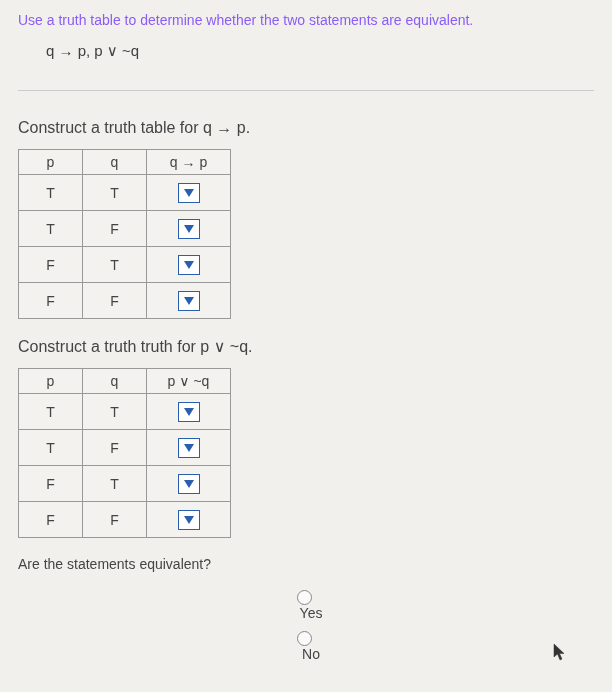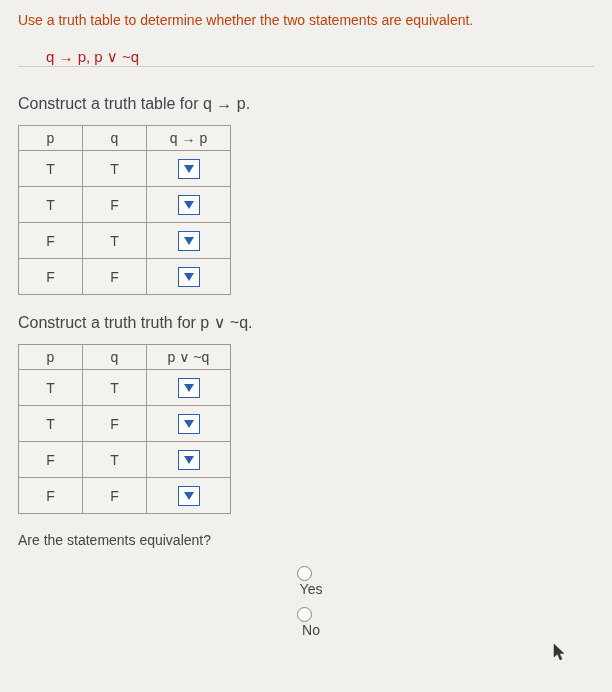--- a/index.html
+++ b/index.html
@@ -11,28 +11,29 @@
       font-family: Arial, Helvetica, sans-serif;
       background: #f2f0ed;
       width: 612px;
       height: 692px;
       padding: 12px 18px;
       color: #444;
       position: relative;
       font-size: 14px;
     }
     .problem-statement {
-      color: #c2410c;
-      font-size: 14px;
-      margin-bottom: 20px;
+      color: #8b5cf6;
+      font-size: 14px;
+      margin-bottom: 14px;
     }
     .expr {
       margin-left: 28px;
+      margin-bottom: 30px;
       font-size: 15px;
-      color: #b91c1c;
+      color: #404040;
     }
     .divider {
       border: none;
       border-top: 1px solid #ccc;
       margin-bottom: 28px;
     }
     .section-label {
       font-size: 16px;
       color: #444;
       margin-bottom: 12px;

